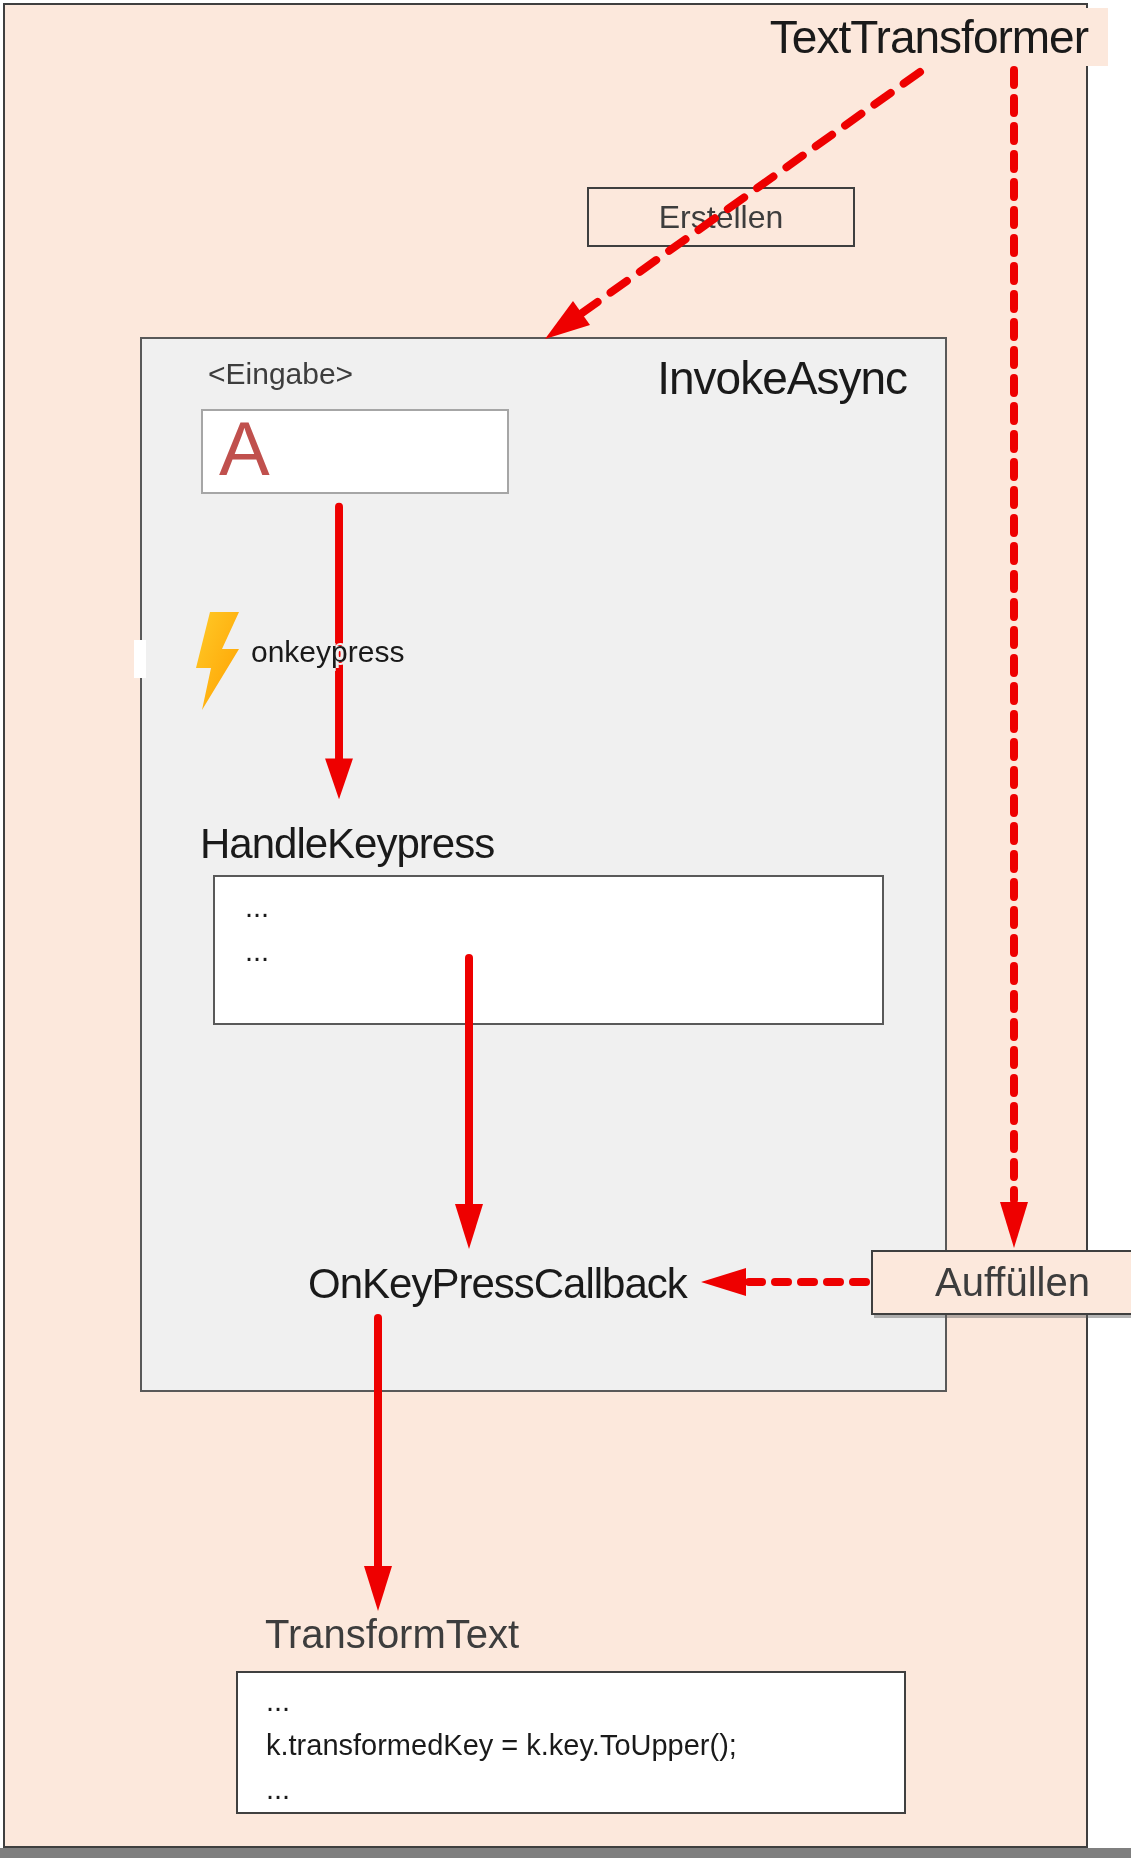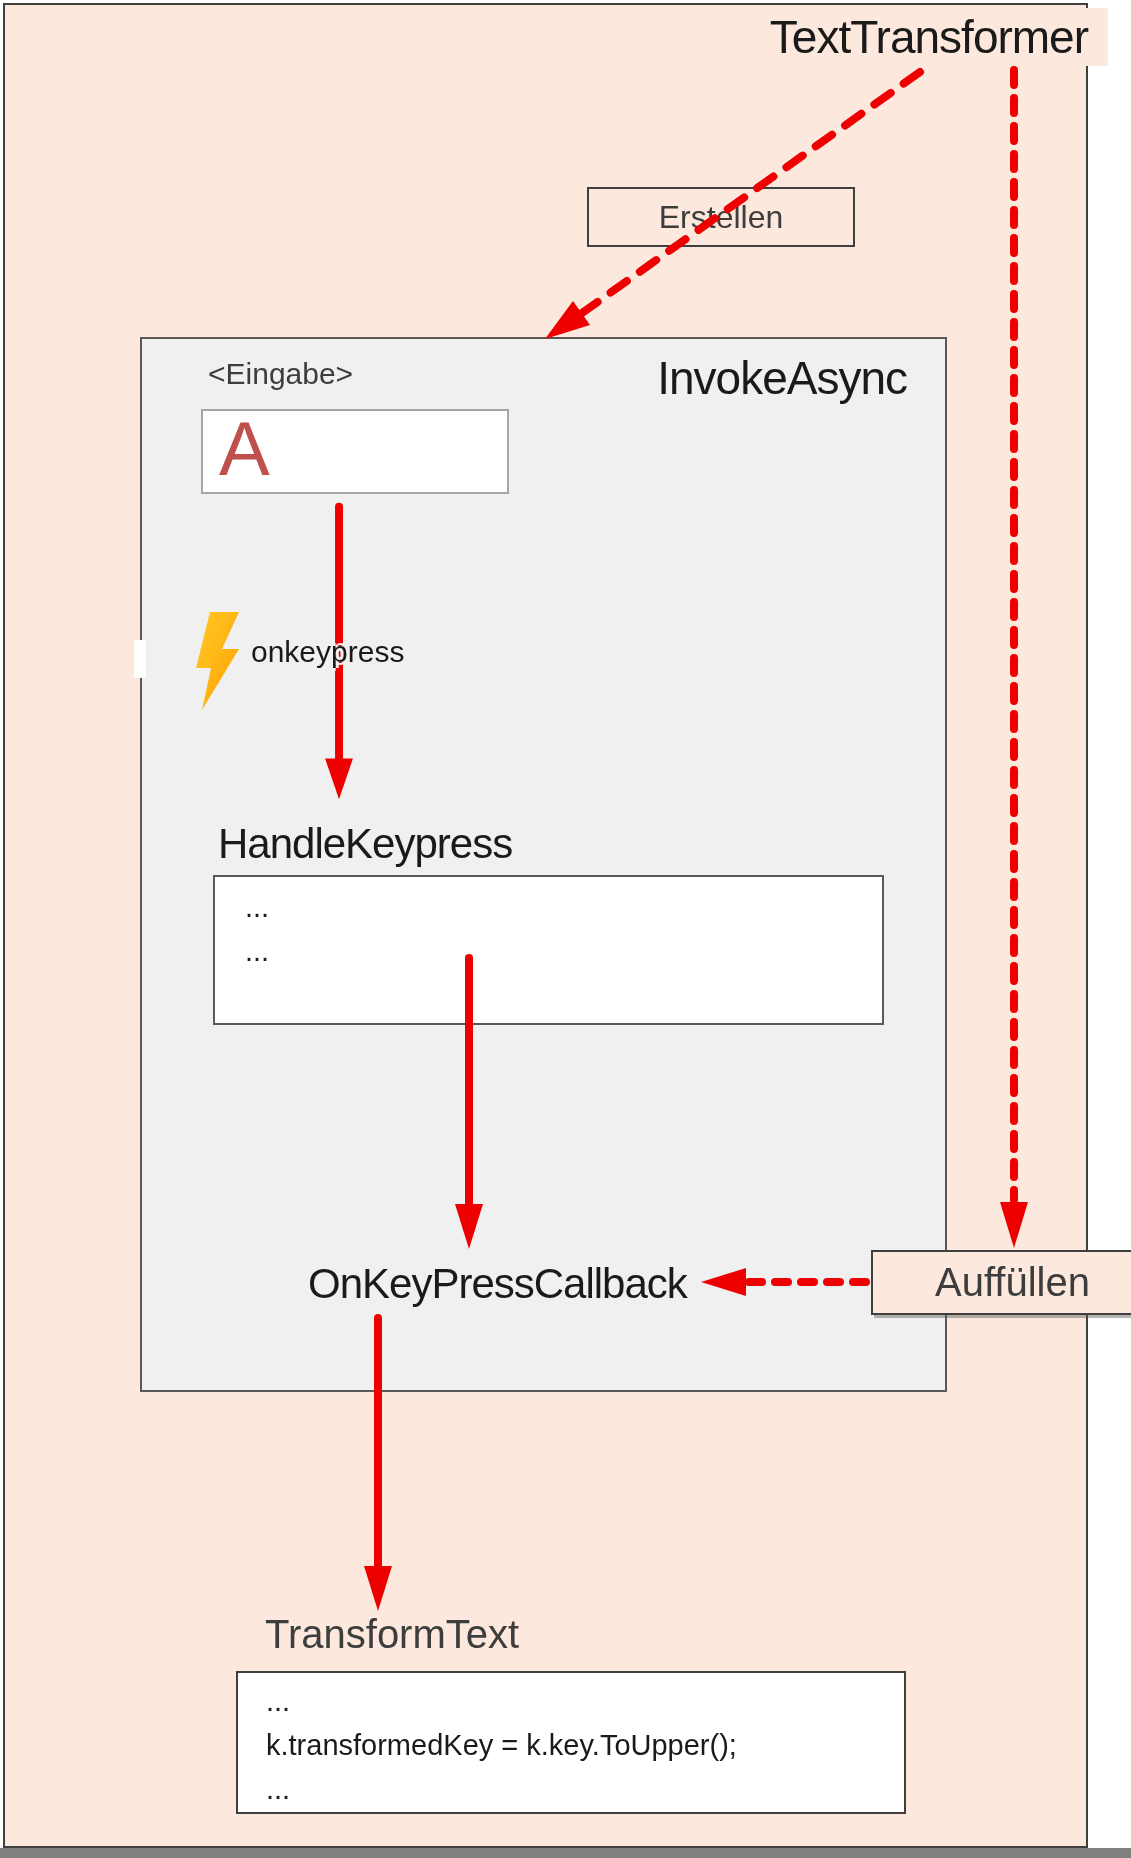--- a/index.html
+++ b/index.html
@@ -35,21 +35,21 @@
   .panel-title{position:absolute;right:38px;top:12px;font-size:46px;letter-spacing:-1px;
     color:var(--heading-text);}
   .input-label{position:absolute;left:66px;top:18px;font-size:30px;color:var(--label-text);}
   .text-input{position:absolute;left:59px;top:70px;width:308px;height:85px;
     background:#fff;border:2px solid var(--input-border);font-family:inherit;
     font-size:76px;color:var(--input-letter);padding:0 0 6px 16px;outline:none;}
   .bolt{position:absolute;left:52px;top:273px;width:46px;height:98px;}
   .event-label{position:absolute;left:109px;top:296px;font-size:30px;color:var(--heading-text);
     text-shadow:3px 0 0 var(--panel-fill),-3px 0 0 var(--panel-fill),
                 0 3px 0 var(--panel-fill),0 -3px 0 var(--panel-fill);}
-  .handler-title{position:absolute;left:76px;top:481px;font-size:42px;letter-spacing:-1px;
+  .handler-title{position:absolute;left:58px;top:481px;font-size:42px;letter-spacing:-1px;
     color:var(--heading-text);}
   .code-box{position:absolute;background:#fff;border:2px solid var(--code-box-border);
     color:var(--heading-text);font-size:29px;line-height:44px;}
   .code-box-1{left:71px;top:536px;width:671px;height:150px;padding:8px 0 0 30px;
     border-color:var(--panel-border);}
   .callback-label{position:absolute;left:166px;top:921px;font-size:42px;letter-spacing:-1px;
     color:var(--heading-text);}
 
   .transform-title{position:absolute;left:265px;top:1612px;font-size:40px;
     color:var(--label-text);z-index:2;text-align:center;}

